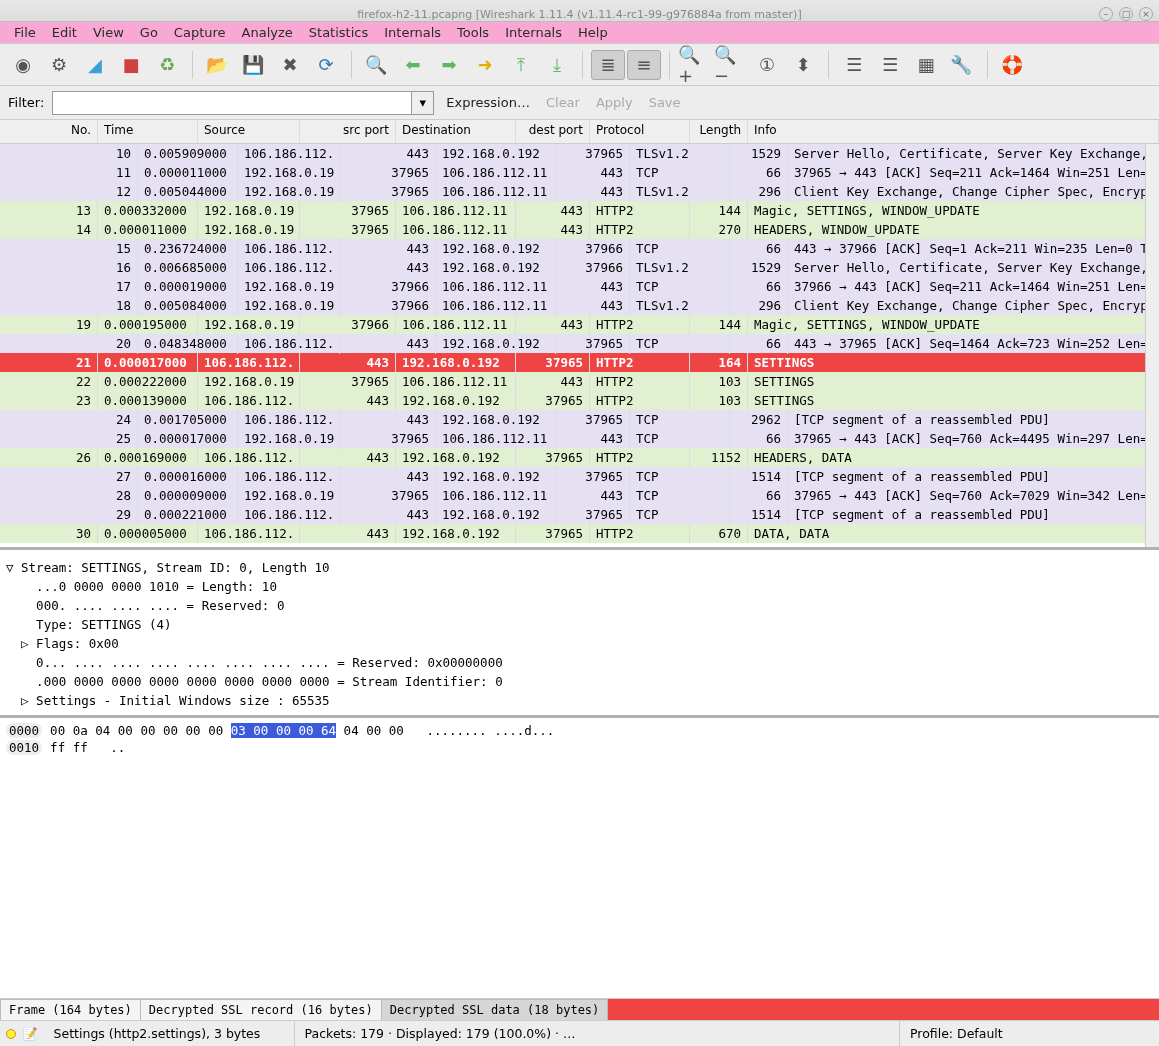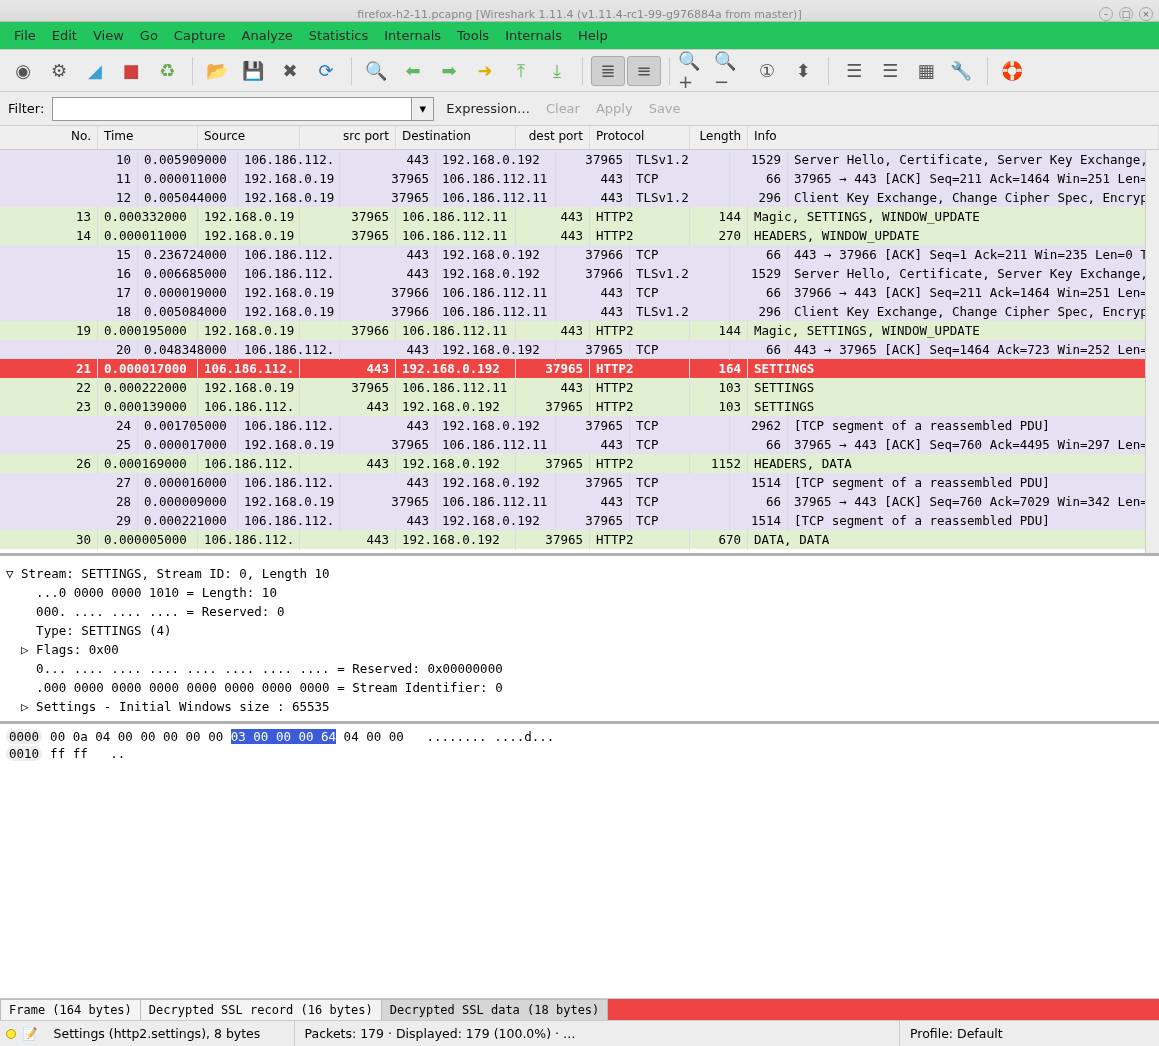--- a/index.html
+++ b/index.html
@@ -30,22 +30,22 @@
   display: flex;
   gap: 6px;
 }
 .titlebar .win-controls span {
   width: 14px; height: 14px; border-radius: 7px;
   background: #e0e0e0; border: 1px solid #aaa;
   display:inline-flex; align-items:center; justify-content:center;
   font-size:9px; color:#666;
 }
 .menubar {
-  height: 28px;
-  background: #22c55e;
+  height: 22px;
+  background: #f9a8d4;
   border-bottom: 1px solid #ccc;
   display: flex;
   align-items: center;
   padding: 0 6px;
   gap: 0;
 }
 .menubar .menu-item {
   padding: 4px 8px;
   font-size: 13px;
   color: #2b2b2b;
@@ -523,16 +523,16 @@
   <div class="hex-tabs" id="hextabs">
       <div class="tab">Frame (164 bytes)</div>
       <div class="tab">Decrypted SSL record (16 bytes)</div>
       <div class="tab active">Decrypted SSL data (18 bytes)</div>
     </div>
 </div>
 
 <div class="statusbar">
   <span class="led"></span>
   <span style="margin-right:6px;">📝</span>
-  <div class="sec" style="flex:0 0 250px;">Settings (http2.settings), 8 bytes</div>
+  <div class="sec" style="flex:0 0 250px;">Settings (http2.settings), 3 bytes</div>
   <div class="sec" style="flex:1;">Packets: 179 · Displayed: 179 (100.0%) · …</div>
   <div class="sec" style="flex:0 0 260px;">Profile: Default</div>
 </div>
 
 </body></html>

